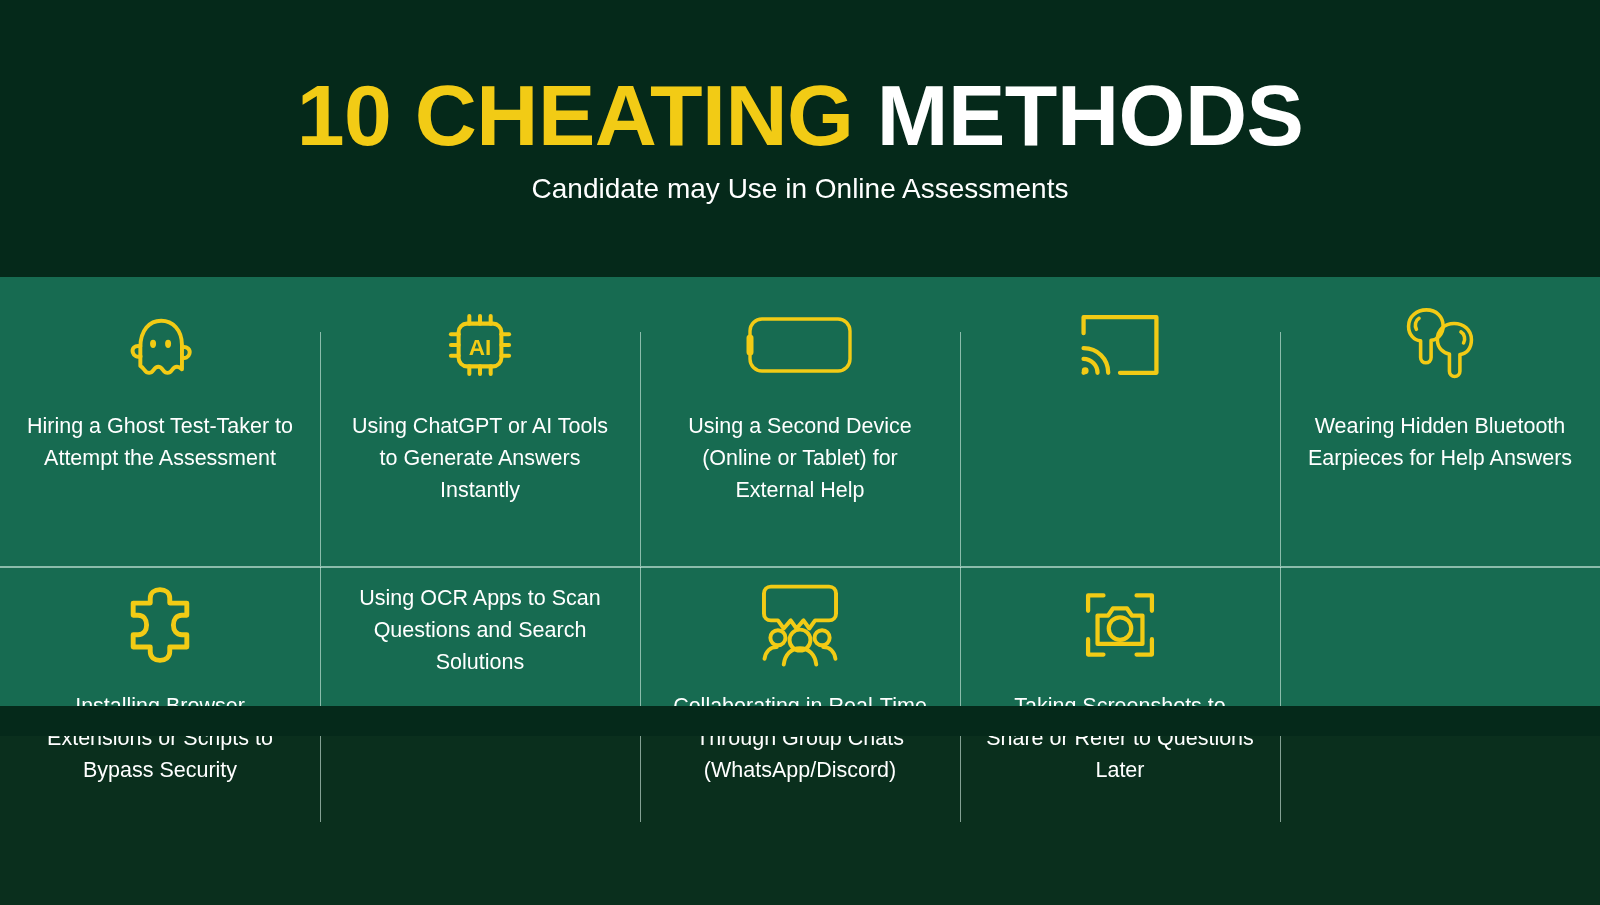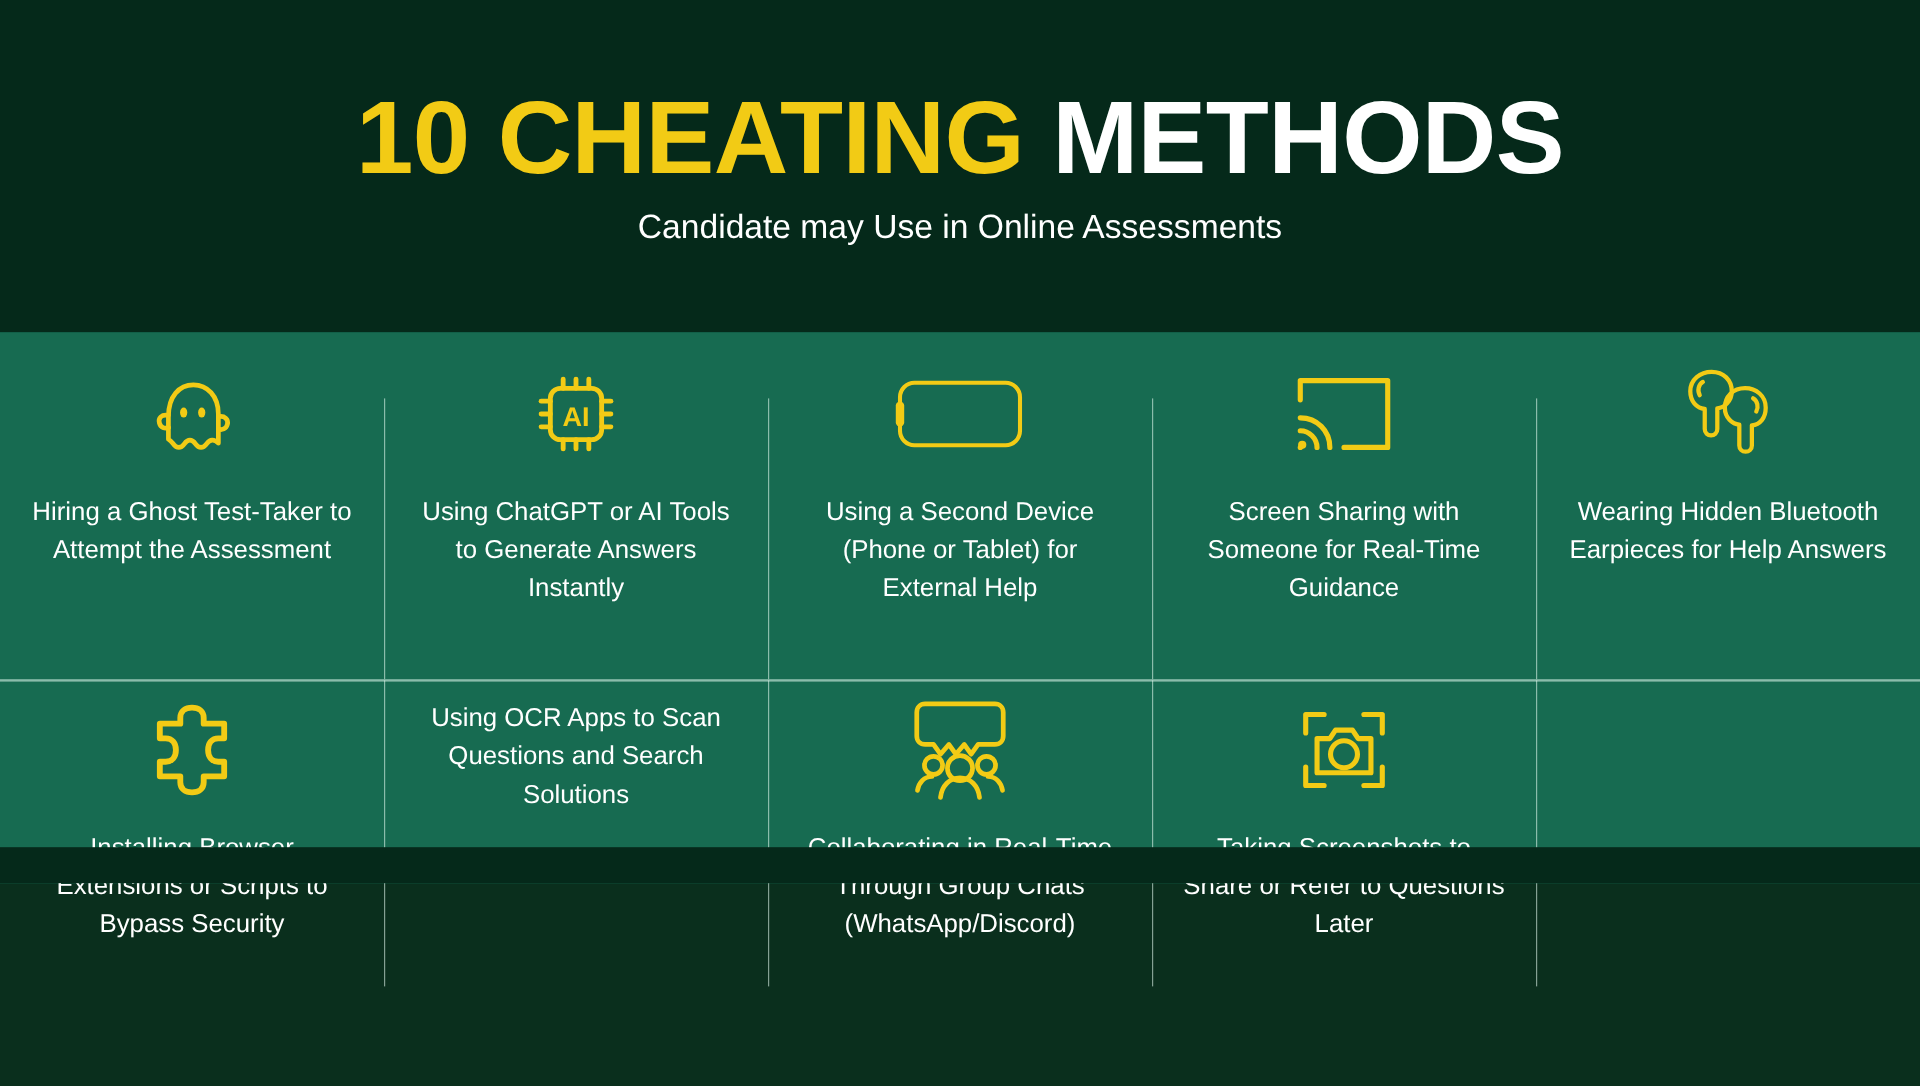--- a/index.html
+++ b/index.html
@@ -152,34 +152,33 @@
         <div class="label">Using ChatGPT or AI Tools to Generate Answers Instantly</div>
       </div>
 
       <div class="cell">
         <span class="icon">
           <svg width="110" height="62" viewBox="0 0 110 62" fill="none" stroke="#f2cb15" stroke-width="3.4" stroke-linecap="round">
             <rect x="5" y="5" width="100" height="52" rx="12" ry="12"></rect>
             <path d="M5 24 L5 38" stroke-width="7"></path>
           </svg>
         </span>
-        <div class="label">Using a Second Device (Phone or Tablet) for External Help</div>
+        <div class="label">Using a Second Device (Online or Tablet) for External Help</div>
       </div>
 
       <div class="cell">
         <span class="icon">
           <svg width="90" height="72" viewBox="0 0 84 66" fill="none" stroke="#f2cb15" stroke-width="4" stroke-linecap="round" stroke-linejoin="round">
             <path d="M8 22 L8 7 L76 7 L76 59 L42 59"></path>
             <path d="M8 59 A0.6 0.6 0 0 1 8 59"></path>
             <path d="M8 36 C21 36 31 46 31 59"></path>
             <path d="M8 46 C15 46 21 52 21 59"></path>
             <circle cx="9.5" cy="57" r="3.2" fill="#f2cb15" stroke="none"></circle>
           </svg>
         </span>
-        <div class="label">Screen Sharing with Someone for Real-Time Guidance</div>
       </div>
 
       <div class="cell">
         <span class="icon">
           <svg width="88" height="78" viewBox="0 0 84 74" fill="none" stroke="#f2cb15" stroke-width="3.4" stroke-linecap="round" stroke-linejoin="round">
 
             <path d="M12 19 C12 9.5 20 3.5 29 3.5 C38.5 3.5 45 10 45 19 C45 27 39 32 33.5 32.5 L33.5 49 C33.5 52 31.2 54 28.5 54 C25.8 54 23.5 52 23.5 49 L23.5 33 C17 32.5 12 27 12 19 Z"></path>
             <path d="M22 11.5 C18.5 13.5 17.5 18.5 19.5 22"></path>
 
             <path d="M72 32 C72 22.5 64.5 16.5 55.5 16.5 C46 16.5 39.5 23 39.5 32 C39.5 40 45.5 45 51 45.5 L51 62 C51 65 53.3 67 56 67 C58.7 67 61 65 61 62 L61 46 C67.5 45.5 72 40 72 32 Z"></path>

